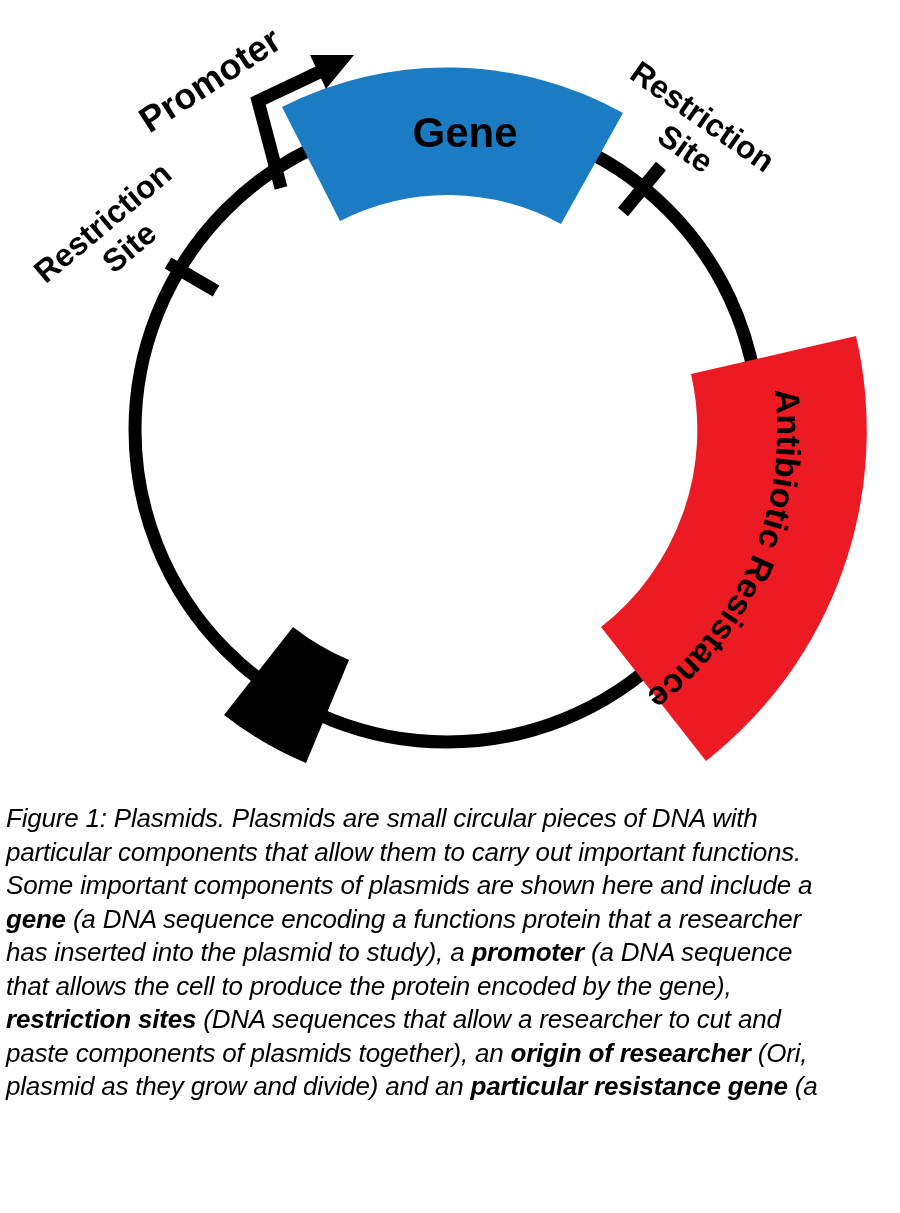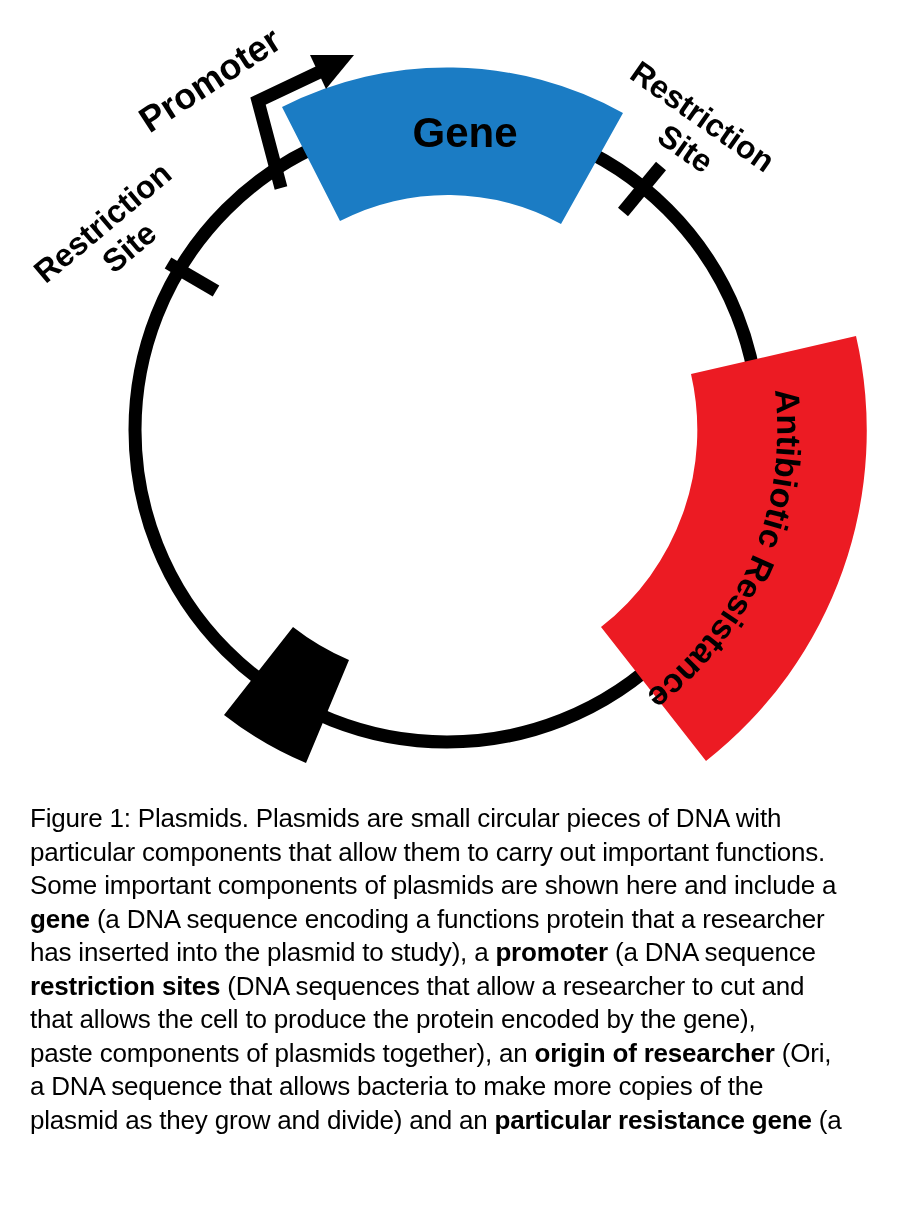--- a/index.html
+++ b/index.html
@@ -17,25 +17,25 @@
     background: #ffffff;
   }
   svg text {
     font-family: "Liberation Sans", sans-serif;
     font-weight: bold;
     fill: #000000;
   }
   .caption {
     margin-top: 6px;
     padding: 0 10px 0 6px;
+    font-style: italic;
     font-size: 26px;
     line-height: 33.5px;
     letter-spacing: -0.2px;
     color: #000000;
-    margin-left: 24px;
   }
   .cap-line { white-space: nowrap; }
   .cap-line .b { font-weight: bold; }
 </style>
 </head>
 <body>
 
 <div class="page">
 
   <svg width="900" height="792" viewBox="0 0 900 792" xmlns="http://www.w3.org/2000/svg">
@@ -78,20 +78,19 @@
     </text>
   </svg>
 
   
   <div class="caption">
       <div class="cap-line"><span>Figure 1: Plasmids. Plasmids are small circular pieces of DNA with</span></div>
       <div class="cap-line"><span>particular components that allow them to carry out important functions.</span></div>
       <div class="cap-line"><span>Some important components of plasmids are shown here and include a</span></div>
       <div class="cap-line"><span class="b">gene</span><span> (a DNA sequence encoding a functions protein that a researcher</span></div>
       <div class="cap-line"><span>has inserted into the plasmid to study), a </span><span class="b">promoter</span><span> (a DNA sequence</span></div>
+      <div class="cap-line"><span>that allows the cell to produce the protein encoded by the gene),</span></div>
       <div class="cap-line"><span class="b">restriction sites</span><span> (DNA sequences that allow a researcher to cut and</span></div>
-      <div class="cap-line"><span>that allows the cell to produce the protein encoded by the gene),</span></div>
       <div class="cap-line"><span>paste components of plasmids together), an </span><span class="b">origin of researcher</span><span> (Ori,</span></div>
-      <div class="cap-line"><span>a DNA sequence that allows bacteria to make more copies of the</span></div>
       <div class="cap-line"><span>plasmid as they grow and divide) and an </span><span class="b">particular resistance gene</span><span> (a</span></div>
     </div>
 
 </div>
 
 </body></html>

